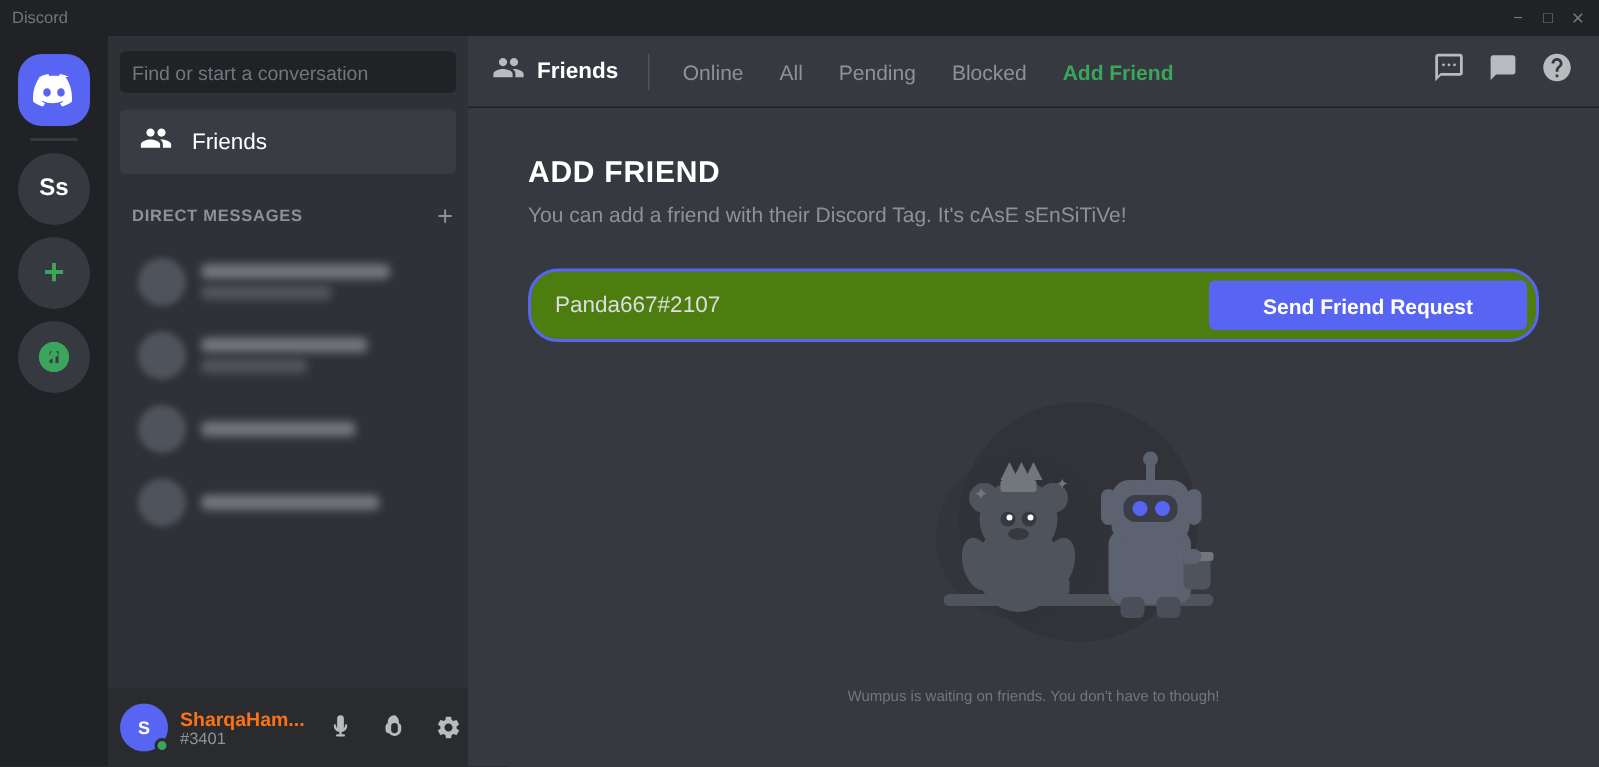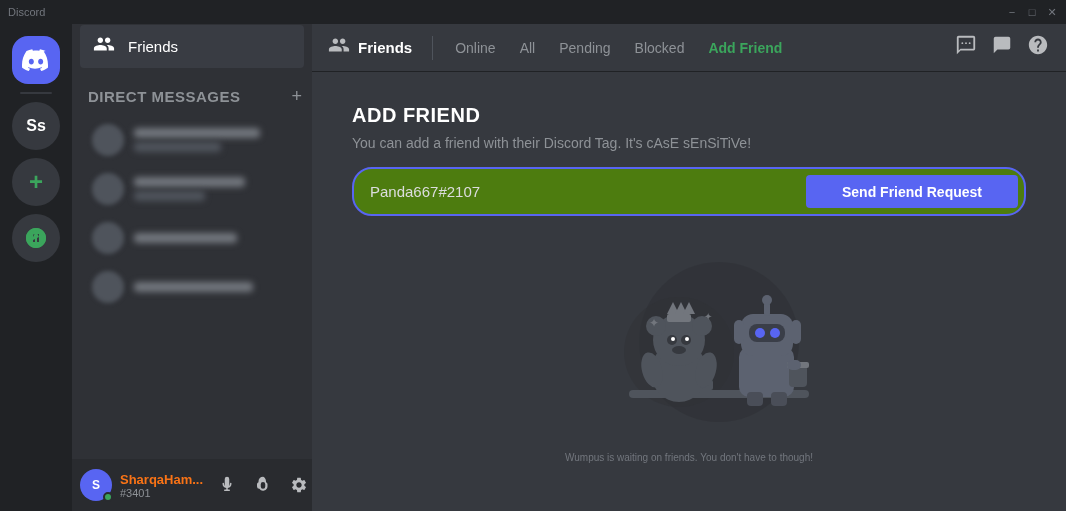--- a/index.html
+++ b/index.html
@@ -140,21 +140,21 @@
       color: #72767d;
     }
 
     .channel-section-header {
       display: flex;
       align-items: center;
       justify-content: space-between;
       padding: 16px 8px 4px 16px;
     }
     .channel-section-label {
-      font-size: 15px;
+      font-size: 11px;
       font-weight: 700;
       color: #8e9297;
       text-transform: uppercase;
       letter-spacing: 0.5px;
     }
     .add-dm-btn {
       color: #8e9297;
       font-size: 18px;
       cursor: pointer;
       background: none;
@@ -344,21 +344,21 @@
       font-size: 20px;
       font-weight: 700;
       color: #fff;
       text-transform: uppercase;
       letter-spacing: 0.5px;
       margin-bottom: 8px;
     }
     .add-friend-desc {
       font-size: 14px;
       color: #8e9297;
-      margin-bottom: 16px;
+      margin-bottom: 28px;
     }
     .add-friend-form {
       display: flex;
       border: 2px solid #5865f2;
       border-radius: 20px;
       background: #4d7c0f;
       overflow: hidden;
       max-width: 700px;
     }
     .add-friend-input {
@@ -440,20 +440,23 @@
     </div>
     <div class="server-icon server-icon-explore">
       <svg width="24" height="24" viewBox="0 0 24 24" fill="#3ba55c">
           <path d="M12 2C6.48 2 2 6.48 2 12s4.48 10 10 10 10-4.48 10-10S17.52 2 12 2zm-1 14H9V8h2v8zm4 0h-2V8h2v8z"></path>
           <path d="M12 2C6.48 2 2 6.48 2 12s4.48 10 10 10 10-4.48 10-10S17.52 2 12 2zm0 18c-4.41 0-8-3.59-8-8s3.59-8 8-8 8 3.59 8 8-3.59 8-8 8zm-1-13l-4 8 8-4-4-8-4 8z"></path>
         </svg>
     </div>
   </div>
 
   <div class="channel-list">
+    <div class="search-bar">
+      <input class="search-input" type="text" value="" placeholder="Find or start a conversation" style="">
+    </div>
 
     <div class="nav-item active">
       <span class="nav-item-icon">
         <svg width="22" height="22" viewBox="0 0 24 24" fill="currentColor">
             <path d="M16 11c1.66 0 2.99-1.34 2.99-3S17.66 5 16 5c-1.66 0-3 1.34-3 3s1.34 3 3 3zm-8 0c1.66 0 2.99-1.34 2.99-3S9.66 5 8 5C6.34 5 5 6.34 5 8s1.34 3 3 3zm0 2c-2.33 0-7 1.17-7 3.5V19h14v-2.5c0-2.33-4.67-3.5-7-3.5zm8 0c-.29 0-.62.02-.97.05 1.16.84 1.97 1.97 1.97 3.45V19h6v-2.5c0-2.33-4.67-3.5-7-3.5z"></path>
           </svg>
       </span>
       <span>Friends</span>
     </div>
 

